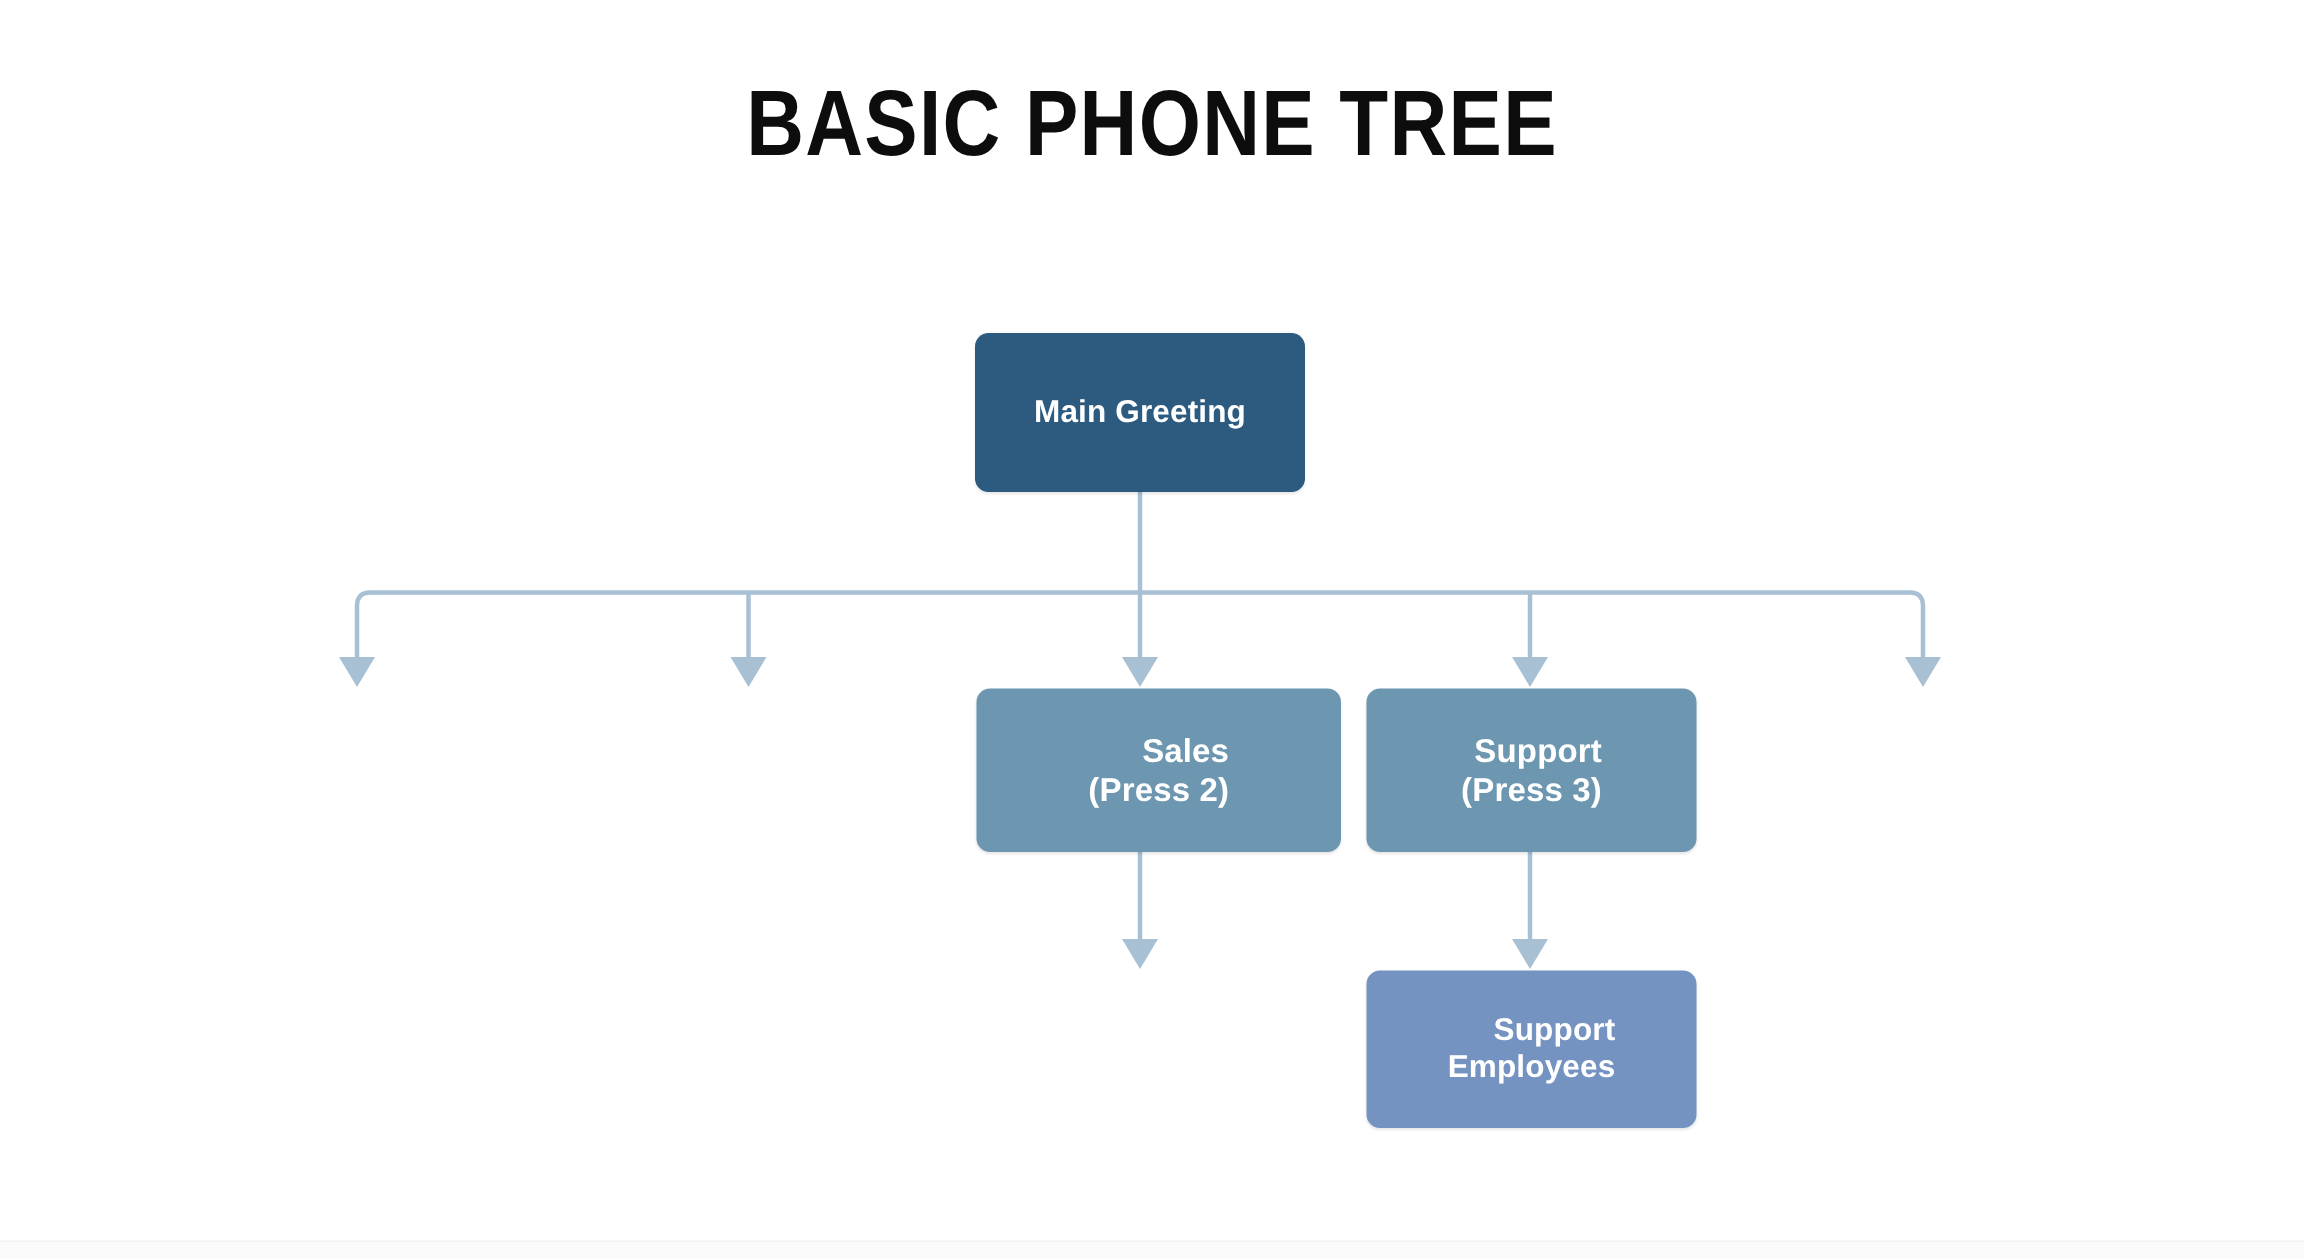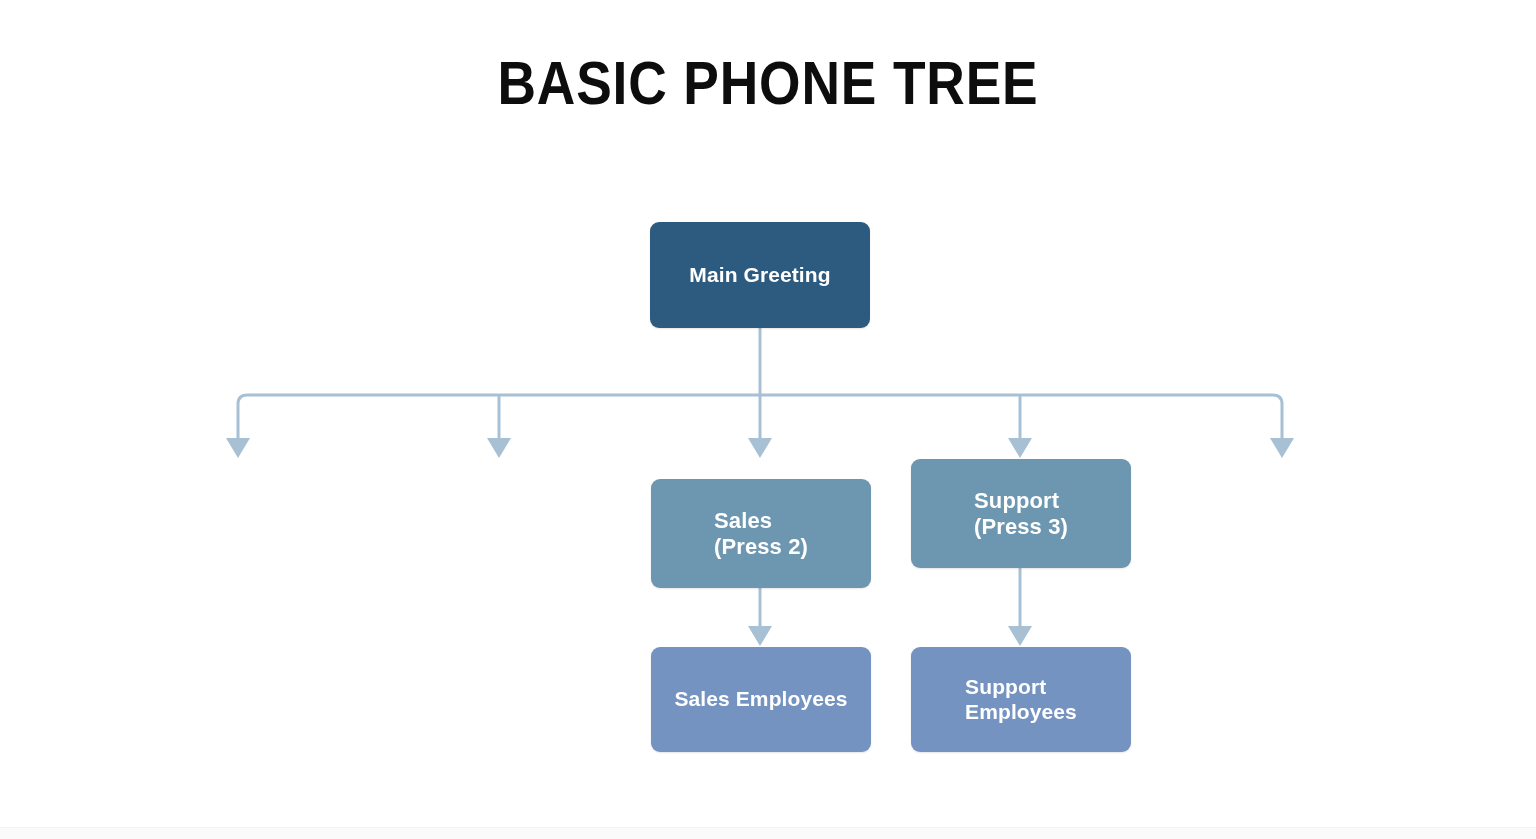--- a/index.html
+++ b/index.html
@@ -63,21 +63,21 @@
     pointer-events: none;
   }
 
   
   .node {
     position: absolute;
     border-radius: 9px;
     display: flex;
     align-items: center;
     justify-content: center;
-    text-align: left;
+    text-align: right;
     color: #ffffff;
     font-weight: 700;
     line-height: 1.18;
     padding: 4px 8px;
     box-shadow: 0 1px 2px rgba(0,0,0,0.10);
   }
 
   .node-label {
     display: block;
     white-space: pre-line;
@@ -130,34 +130,31 @@
       <polygon points="1008,626 1032,626 1020,646" fill="#a8c0d4"></polygon>
     </g>
   </svg>
 
   <div class="node root" id="node-main-greeting" style="left: 650px; top: 222px; width: 220px; height: 106px; background: rgb(45, 91, 128); color: rgb(255, 255, 255);">
     <span class="node-label">Main Greeting</span>
   </div>
 
 
 
-  <div class="node level1" id="node-sales" style="left: 651px; top: 459px; width: 220px; height: 109px; background: rgb(109, 150, 176); color: rgb(255, 255, 255); margin-top: 20px;">
+  <div class="node level1" id="node-sales" style="left: 651px; top: 459px; width: 243px; height: 109px; background: rgb(109, 150, 176); color: rgb(255, 255, 255);">
     <span class="node-label">Sales
 (Press 2)</span>
   </div>
 
   <div class="node level1" id="node-support" style="left: 911px; top: 459px; width: 220px; height: 109px; background: rgb(109, 150, 176); color: rgb(255, 255, 255);">
     <span class="node-label">Support
 (Press 3)</span>
   </div>
 
 
-  <div class="node level2" id="node-sales-employees" style="left: 651px; top: 647px; width: 220px; height: 105px; background: rgb(117, 147, 192); color: rgb(255, 255, 255);">
-    <span class="node-label">Sales Employees</span>
-  </div>
 
   <div class="node level2" id="node-support-employees" style="left: 911px; top: 647px; width: 220px; height: 105px; background: rgb(117, 147, 192); color: rgb(255, 255, 255);">
     <span class="node-label">Support
 Employees</span>
   </div>
 
   <div class="footer-band"></div>
 </div>
 
 </body></html>

